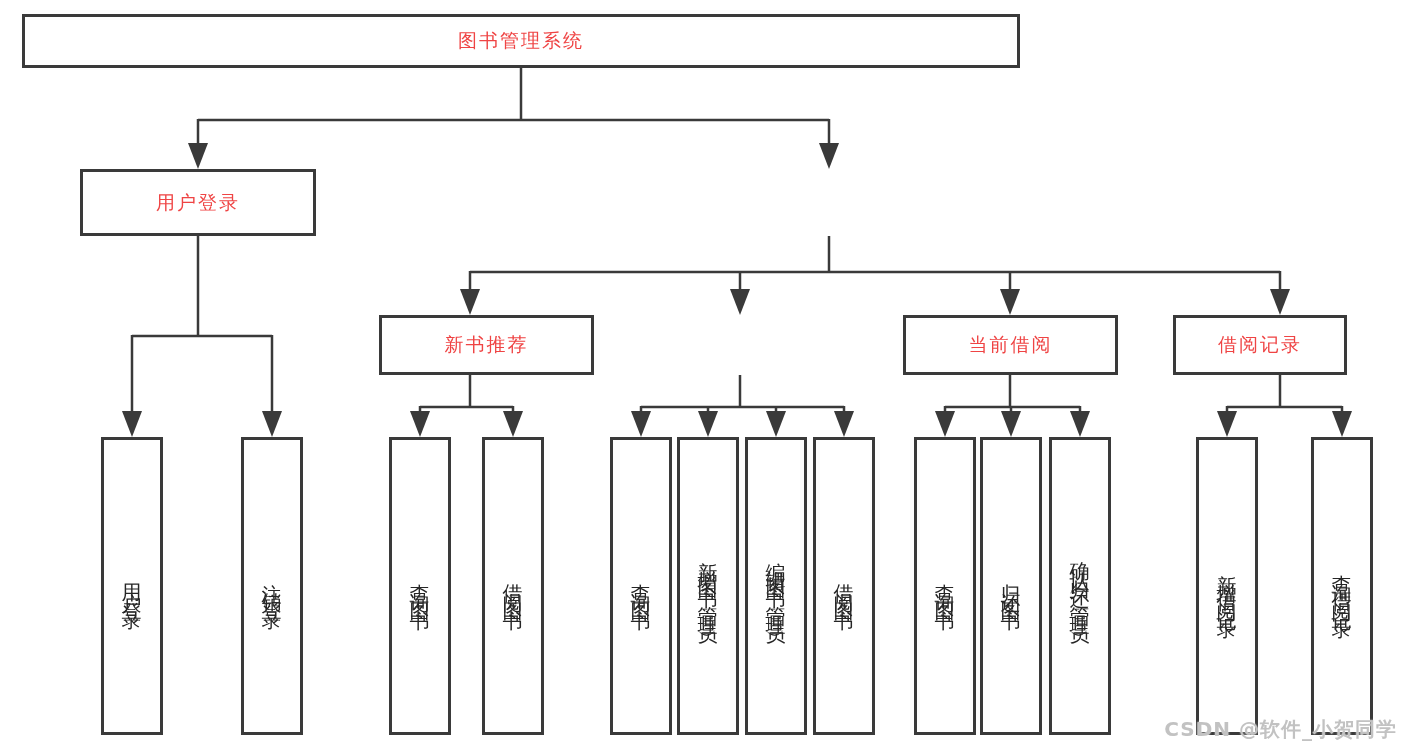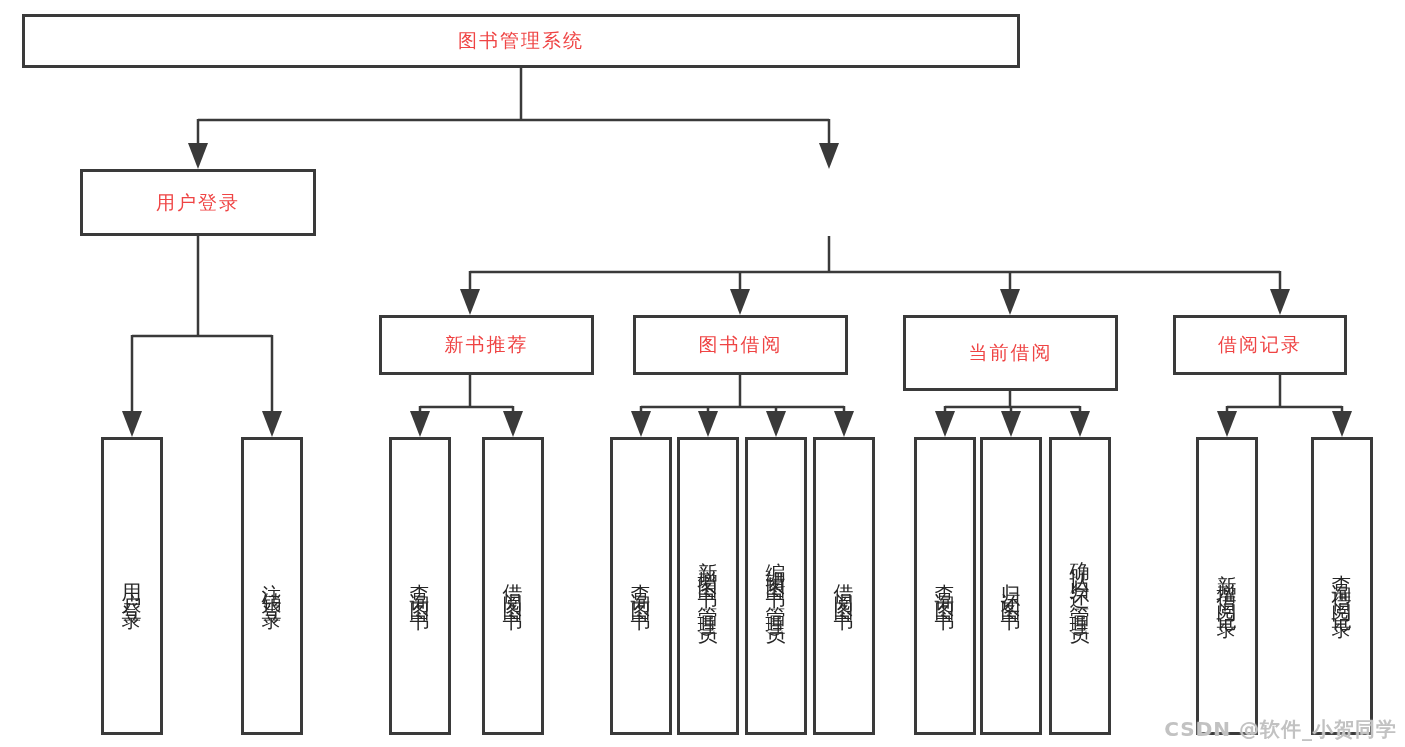--- a/index.html
+++ b/index.html
@@ -141,22 +141,21 @@
       <polygon points="1227,437 1217,411 1237,411"></polygon>
       <polygon points="1342,437 1332,411 1352,411"></polygon>
     </g>
   </svg>
 
   <div class="node root-box" style="left:22px; top:14px; width:998px; height:54px;">图书管理系统</div>
 
   <div class="node" style="left:80px; top:169px; width:236px; height:67px;">用户登录</div>
 
   <div class="node" style="left:363px; top:315px; width:215px; height:60px;margin-left:16px;">新书推荐</div>
-  <div class="node" style="left:633px; top:315px; width:215px; height:60px;">图书借阅</div>
-  <div class="node" style="left:903px; top:315px; width:215px; height:76px;">当前借阅</div>
+  <div class="node" style="left:903px; top:315px; width:215px; height:60px;">当前借阅</div>
   <div class="node" style="left:1173px; top:315px; width:174px; height:60px;">借阅记录</div>
 
   <div class="leaf" style="left:101px;">
     <span class="vtext">用户登录</span>
   </div>
   <div class="leaf" style="left:241px;">
     <span class="vtext">注销登录</span>
   </div>
 
   <div class="leaf" style="left:389px;">

